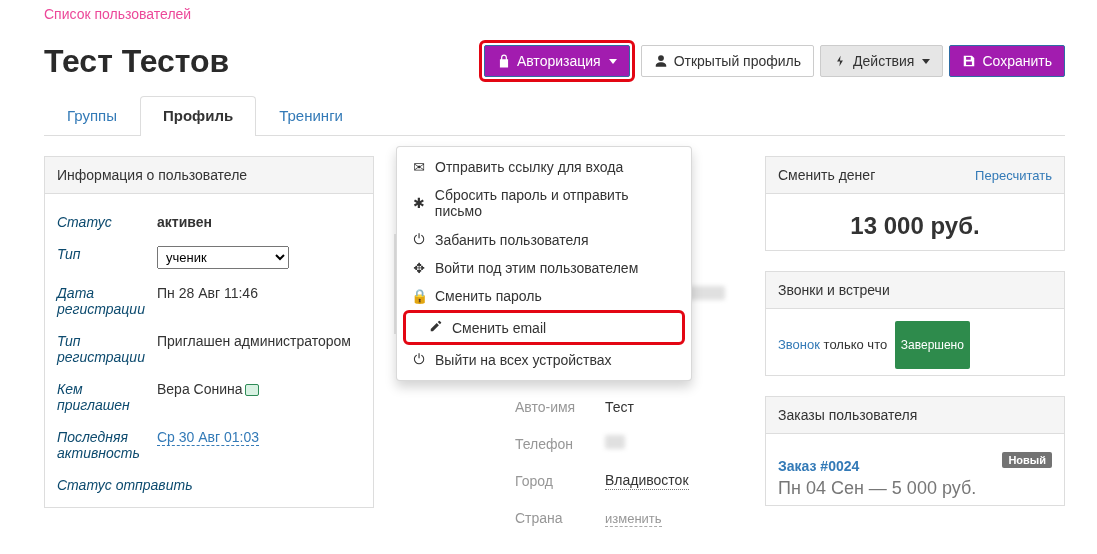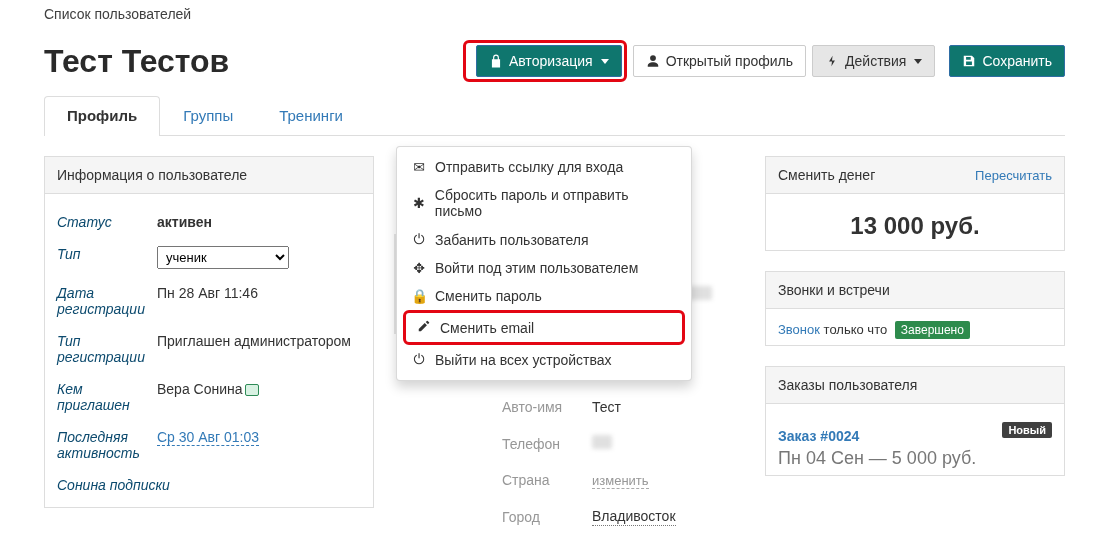--- a/index.html
+++ b/index.html
@@ -7,26 +7,26 @@
     margin: 0;
     font-family: Arial, "Helvetica Neue", Helvetica, sans-serif;
     font-size: 14px;
     color: #333;
     background: #fff;
     width: 1097px;
   }
   .wrap { padding: 0 32px 20px 44px; }
   a { color: #337ab7; text-decoration: none; }
   .link-border { border-bottom: 1px solid #337ab7; }
-  .breadcrumb { color:#404040; font-size:14px; padding-top:6px; display:inline-block;}
+  .breadcrumb { color:#ec4899; font-size:14px; padding-top:6px; display:inline-block;}
   .head-row { display:flex; align-items:center; margin-top:18px; }
   h1 { font-size:32px; font-weight:700; margin:0; flex:0 0 auto; color:#2a2a2a;}
   .head-actions { margin-left:auto; display:flex; gap:6px; align-items:center;}
   .btn { display:inline-flex; align-items:center; gap:6px; padding:8px 12px; font-size:14px; border:1px solid #ccc; background:#fff; cursor:pointer; border-radius:2px; line-height:1;}
-  .btn-primary { background:#0f766e; color:#fff; border-color:#2e6da4;margin-left:8px;}
+  .btn-primary { background:#a21caf; color:#fff; border-color:#2e6da4;}
   .btn-default { background:#fff; color:#333; border-color:#ccc;}
   .btn-grey { background:#e6e6e6; color:#333; border-color:#ccc;}
   .btn .caret { width:0;height:0;border-left:4px solid transparent;border-right:4px solid transparent;border-top:5px solid currentColor; display:inline-block; margin-left:2px;}
   .hl-red { border:3px solid #e30613; padding:2px; border-radius:6px;}
   
   .tabs { display:flex; border-bottom:1px solid #ddd; margin-top:14px;}
   .tab { padding:10px 22px 12px; font-size:15px; color:#337ab7; cursor:pointer; border:1px solid transparent; border-bottom:none; margin-bottom:-1px;}
   .tab.active { color:#333; font-weight:700; border-color:#ddd; background:#fff; border-radius:4px 4px 0 0;}
   
   .cols { display:flex; gap:20px; margin-top:20px; position:relative;}
@@ -59,31 +59,31 @@
   .mid-lbl { width:90px; color:#979797;}
   .mid-val { flex:1;}
   .under-dot { border-bottom:1px dotted #777; display:inline-block; padding-bottom:1px;}
   .change-link { color:#979797; border-bottom:1px dashed #aaa; cursor:pointer; font-size:13px;}
   .blur { display:inline-block; width:120px;height:14px; background:#e0e0e0; filter:blur(2px); border-radius:2px;}
   .blur.sm{width:20px;}
   
   .money-big { font-size:24px; font-weight:700; text-align:center; padding:18px 0 10px;}
   .call-row { font-size:13px;}
   .call-row a { color:#337ab7;}
-  .badge-done { display:inline-block; background:#2e8b4c; color:#fff; font-size:12px; padding:2px 6px; border-radius:2px; margin-left:4px;}
-  .badge-new { display:inline-block; background:#404040; color:#fff; font-size:11px; padding:2px 6px; border-radius:2px; font-weight:700;}
+  .badge-done { display:inline-block; background:#2e8b4c; color:#fff; font-size:12px; padding:17px 6px; border-radius:2px; margin-left:4px;}
+  .badge-new { display:inline-block; background:#737373; color:#fff; font-size:11px; padding:2px 6px; border-radius:2px; font-weight:700;}
   .order-line { display:flex; justify-content:space-between; align-items:center;}
   .order-link { color:#337ab7; font-weight:700;margin-top:12px;}
   .order-sub { color:#777; font-size:18px; margin-top:4px;}
   
   
   .dropdown { position:absolute; top:-10px; left:352px; width:296px; background:#fff; border:1px solid rgba(0,0,0,.15); border-radius:4px; box-shadow:0 6px 12px rgba(0,0,0,.175); padding:6px 0; z-index:50;}
   .dd-item { display:flex; align-items:center; gap:8px; padding:6px 14px; font-size:14px; color:#333; cursor:pointer;}
   .dd-icon { width:16px; text-align:center; color:#333; font-size:14px;}
-  .dd-hl { border:3px solid #e30613; border-radius:6px; margin:0 6px; padding:2px 6px;}
+  .dd-hl { border:3px solid #e30613; border-radius:6px; margin:0 6px; padding:2px 18px;}
   
   svg.ico { width:14px; height:14px; fill:currentColor; }
 </style>
 </head>
 <body>
 
 <div class="wrap">
   <a href="#" class="breadcrumb">Список пользователей</a>
 
   <div class="head-row">
@@ -114,22 +114,22 @@
       <button class="btn btn-primary">
         <svg class="ico" viewBox="0 0 24 24">
             <path d="M3 3h14l4 4v14H3V3zm4 2v5h8V5H7zm0 14h10v-6H7v6z"></path>
           </svg>
         <span>Сохранить</span>
       </button>
     </div>
   </div>
 
   <div class="tabs">
+    <div class="tab">Группы</div>
     <div class="tab active">Профиль</div>
-    <div class="tab">Группы</div>
     <div class="tab">Тренинги</div>
   </div>
 
   <div class="cols">
 
     <div class="dropdown">
       <div class="dd-item">
         <span class="dd-icon">✉</span>
         <span>Отправить ссылку для входа</span>
       </div>
@@ -193,29 +193,29 @@
             <div class="field-lbl">Кем приглашен</div>
             <div class="field-val">
               <span>Вера Сонина</span><span class="money-icon"></span>
             </div>
           </div>
           <div class="field-row">
             <div class="field-lbl">Последняя активность</div>
             <div class="field-val"><span class="dash-link">Ср 30 Авг 01:03</span></div>
           </div>
           <div class="field-row">
-            <div class="field-lbl" style="width:auto">Сонина подписки</div>
+            <div class="field-lbl" style="width:auto">Статус отправить</div>
           </div>
         </div>
       </div>
     </div>
 
     <div class="col-mid">
       <div style="height:78px"></div>
-      <div style="display:flex; gap:28px;">
+      <div style="display:flex; gap:41px;">
         <div>
           <div class="avatar"></div>
         </div>
         <div style="flex:1;">
           <div class="mid-name">Тест Тестов</div>
           <div class="mid-row">
             <div class="mid-lbl">Эл. почта</div>
             <div class="mid-val"><span class="blur"></span></div>
           </div>
           <div class="mid-row">
@@ -228,26 +228,26 @@
           </div>
           <div class="mid-row">
             <div class="mid-lbl">Авто-имя</div>
             <div class="mid-val">Тест</div>
           </div>
           <div class="mid-row">
             <div class="mid-lbl">Телефон</div>
             <div class="mid-val"><span class="blur sm"></span></div>
           </div>
           <div class="mid-row">
+            <div class="mid-lbl">Город</div>
+            <div class="mid-val"><span class="under-dot">Владивосток</span></div>
+          </div>
+          <div class="mid-row">
             <div class="mid-lbl">Страна</div>
             <div class="mid-val"><span class="change-link">изменить</span></div>
-          </div>
-          <div class="mid-row">
-            <div class="mid-lbl">Город</div>
-            <div class="mid-val"><span class="under-dot">Владивосток</span></div>
           </div>
         </div>
       </div>
     </div>
 
     <div class="col-right">
       <div class="panel">
         <div class="panel-head">
           <span>Сменить денег</span>
           <span class="right"><a href="#">Пересчитать</a></span>

